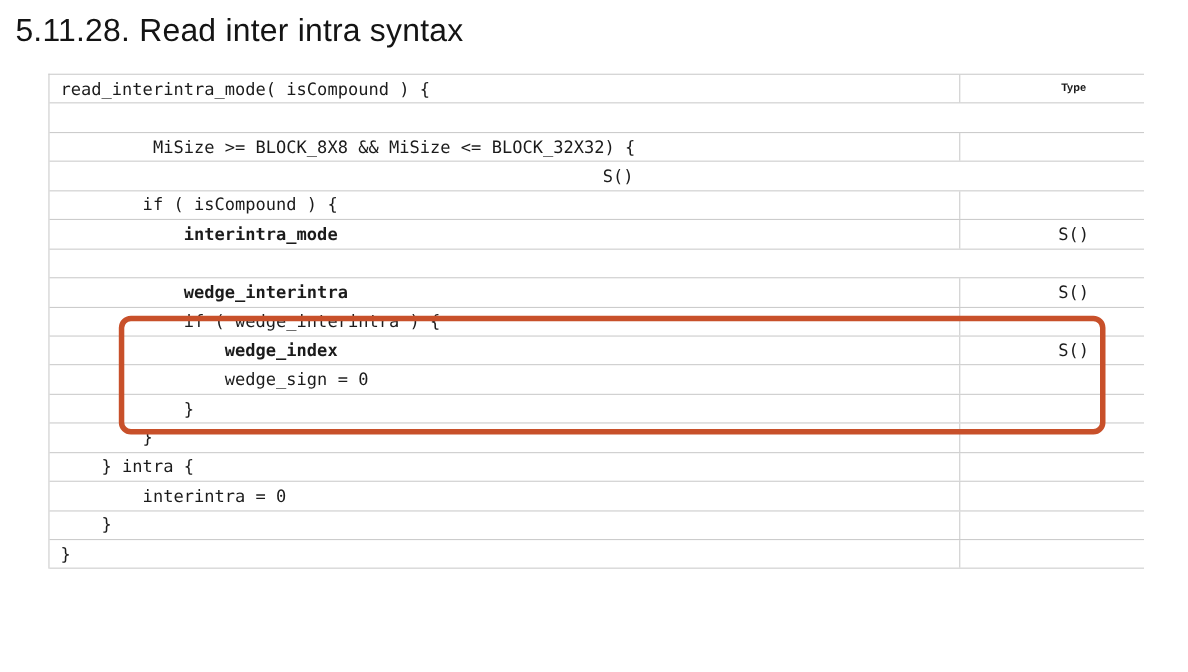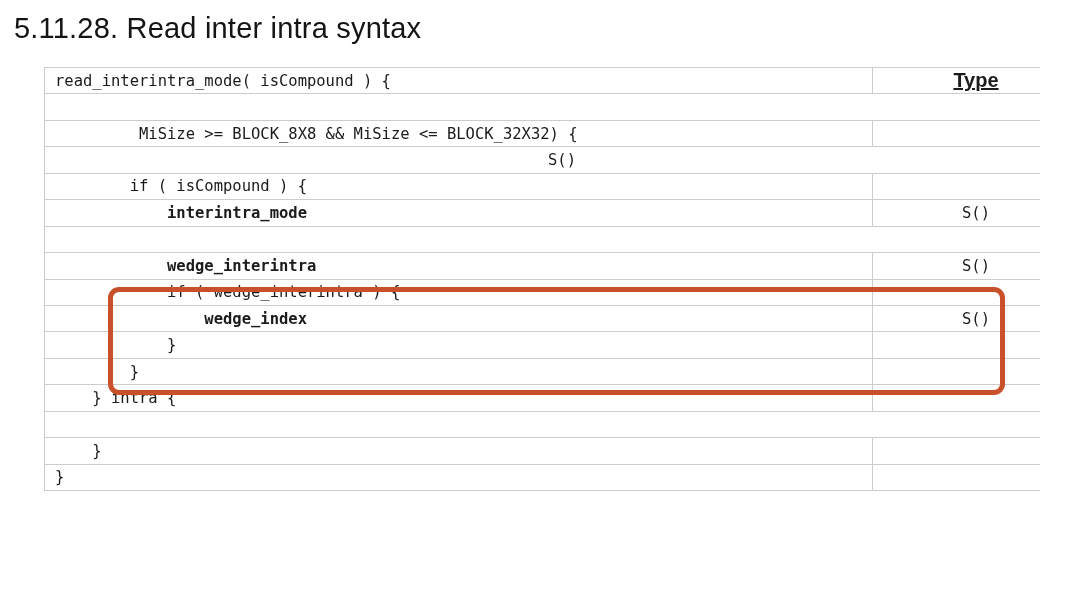--- a/index.html
+++ b/index.html
@@ -59,22 +59,21 @@
   }
   .cell.type{
     flex:1;
     justify-content:center;
     white-space:pre;
   }
   .cell.bold{font-weight:bold;}
   .header-type{
     font-family:"Liberation Sans",sans-serif;
     font-weight:bold;
-    font-size:20px;
-    text-decoration:underline;
+    font-size:10px;
   }
   .highlight-box{
     position:absolute;
     left:108px;top:287px;
     width:897px;height:108px;
     border:5px solid var(--highlight);
     border-radius:11px;
     box-sizing:border-box;
     pointer-events:none;
   }
@@ -137,32 +136,37 @@
         </div>
         <div class="row">
           <div class="cell code">            if ( wedge_interintra ) {</div>
           <div class="cell type"></div>
         </div>
         <div class="row">
           <div class="cell code bold">                wedge_index</div>
           <div class="cell type">S()</div>
         </div>
         <div class="row">
+          <div class="cell code">                wedge_sign = 0</div>
+          <div class="cell type"></div>
+        </div>
+        <div class="row">
           <div class="cell code">            }</div>
           <div class="cell type"></div>
         </div>
         <div class="row">
           <div class="cell code">        }</div>
           <div class="cell type"></div>
         </div>
         <div class="row">
           <div class="cell code">    } intra {</div>
           <div class="cell type"></div>
         </div>
         <div class="row">
+          <div class="cell code">        interintra = 0</div>
           <div class="cell type"></div>
         </div>
         <div class="row">
           <div class="cell code">    }</div>
           <div class="cell type"></div>
         </div>
         <div class="row">
           <div class="cell code">}</div>
           <div class="cell type"></div>
         </div>

